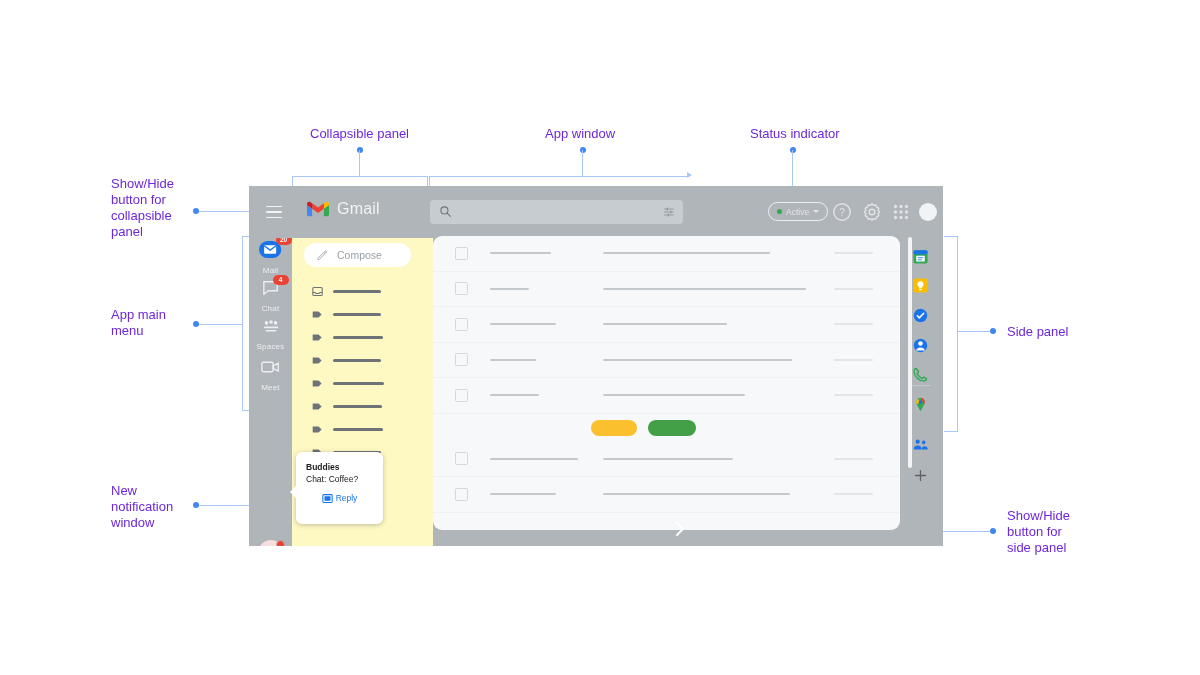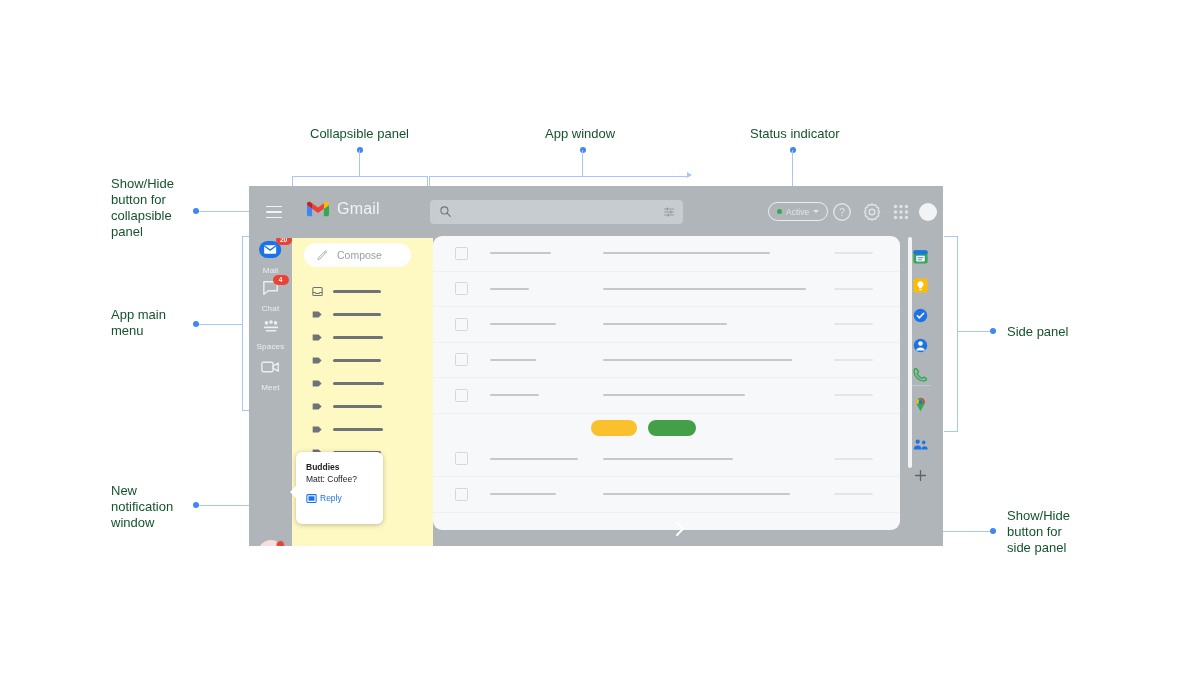--- a/index.html
+++ b/index.html
@@ -11,21 +11,21 @@
     width: 1200px;
     height: 675px;
     position: relative;
     font-family: "Liberation Sans", sans-serif;
     overflow: hidden;
   }
 
   
   .anno-label {
     position: absolute;
-    color: #14532d;
+    color: #6d28d9;
     font-size: 13px;
     line-height: 16px;
     font-family: "Liberation Sans", sans-serif;
     white-space: pre-line;
   }
   .anno-line {
     position: absolute;
     background: #a8c7f7;
   }
   .anno-dot {
@@ -243,21 +243,21 @@
   #notif-title {
     font-size: 8.5px; font-weight: bold;
     color: #202124; line-height: 12px;
   }
   #notif-msg {
     font-size: 8.5px; color: #202124; line-height: 12px;
   }
   #notif-reply {
     margin-top: 8px;
     display: flex; align-items: center; gap: 3px;
-    color: #1a73e8; font-size: 8.5px;
+    color: #1a73e8; font-size: 8.5px; justify-content: center;
   }
 
   
   #collapsible-panel {
     position: absolute;
     left: 43px; top: 52px;
     width: 141px; height: 308px;
     background: #fef9c3;
   }
   #compose-btn {
@@ -719,21 +719,21 @@
 <div id="list-scrollbar"></div>
 
 <div id="side-toggle">
   <svg width="12" height="16" viewBox="0 0 12 16">
     <path d="M3 2l6 6-6 6" fill="none" stroke="#ffffff" stroke-width="2" stroke-linecap="round" stroke-linejoin="round"></path>
   </svg>
 </div>
 
 <div id="notif-card">
   <div id="notif-title">Buddies</div>
-  <div id="notif-msg">Matt: Coffee?</div>
+  <div id="notif-msg">Chat: Coffee?</div>
   <div id="notif-reply">
     <svg width="11" height="9" viewBox="0 0 14 12">
       <rect x="0.8" y="0.8" width="12.4" height="10.4" rx="1.2" fill="none" stroke="#1a73e8" stroke-width="1.4"></rect>
       <rect x="3" y="3" width="8" height="6" fill="#1a73e8"></rect>
     </svg>
     <span>Reply</span>
   </div>
 </div>
 
 </body></html>

